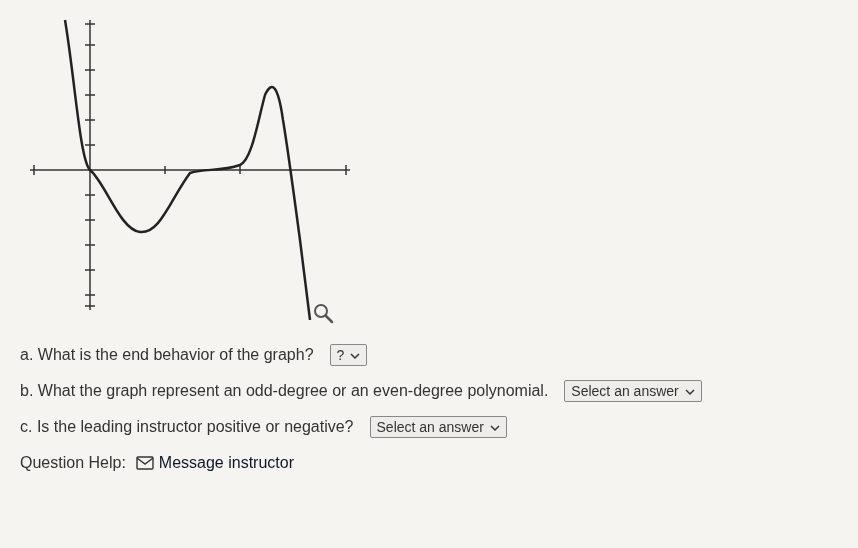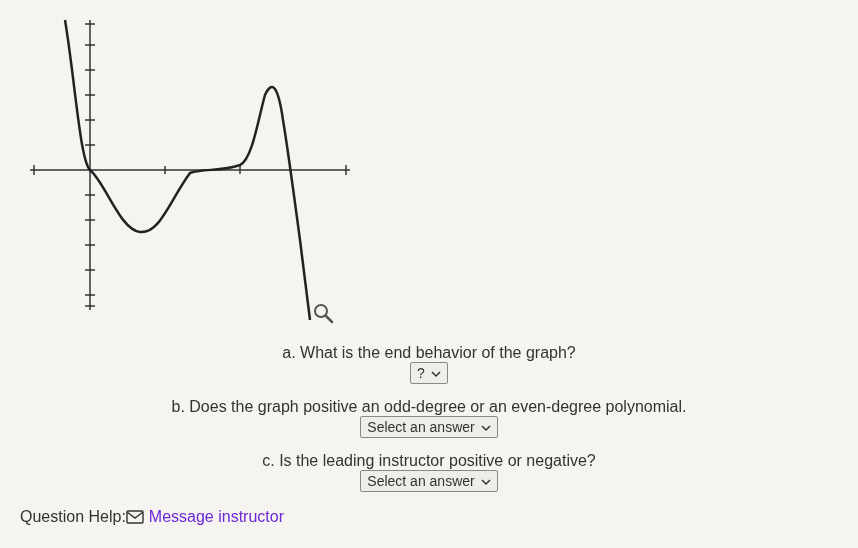--- a/index.html
+++ b/index.html
@@ -25,43 +25,43 @@
       position: absolute;
       right: 26px;
       bottom: 6px;
       cursor: pointer;
     }
     .question-line {
       margin: 14px 0;
       display: flex;
       align-items: center;
       flex-wrap: wrap;
-      gap: 0;
-      flex-direction: column;
+      gap: 16px;
     }
     .select-box {
       display: inline-flex;
       align-items: center;
       border: 1px solid #888;
       background: #eeede9;
       padding: 2px 6px;
       font-size: 14px;
       cursor: pointer;
       border-radius: 2px;
     }
     .select-box .chev {
       margin-left: 6px;
     }
     .help-line {
       margin-top: 16px;
       display: flex;
       align-items: center;
+      gap: 10px;
     }
     .msg-link {
-      color: #6d28d9;
+      color: #0f172a;
       display: inline-flex;
       align-items: center;
       gap: 5px;
       cursor: pointer;
     }
     .envelope {
       display: inline-flex;
     }
   </style>
 </head>
@@ -120,21 +120,21 @@
     <span>?</span>
     <span class="chev">
       <svg width="10" height="8" viewBox="0 0 10 8">
           <path d="M1 2 L5 6 L9 2" stroke="#333" stroke-width="1.5" fill="none"></path>
         </svg>
     </span>
   </span>
 </div>
 
 <div class="question-line">
-  <span>b. Does the graph positive an odd-degree or an even-degree polynomial.</span>
+  <span>b. What the graph represent an odd-degree or an even-degree polynomial.</span>
   <span class="select-box">
     <span>Select an answer</span>
     <span class="chev">
       <svg width="10" height="8" viewBox="0 0 10 8">
           <path d="M1 2 L5 6 L9 2" stroke="#333" stroke-width="1.5" fill="none"></path>
         </svg>
     </span>
   </span>
 </div>
 

